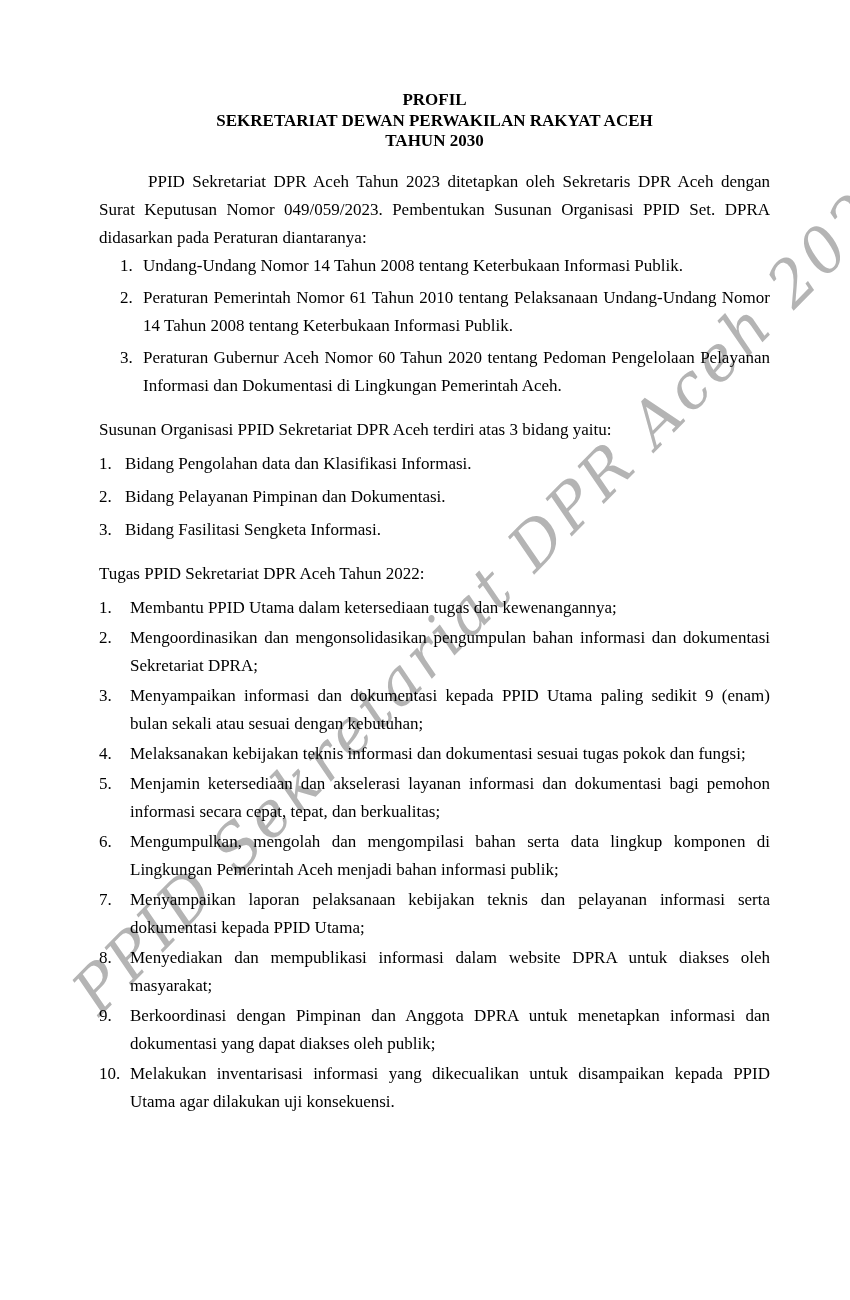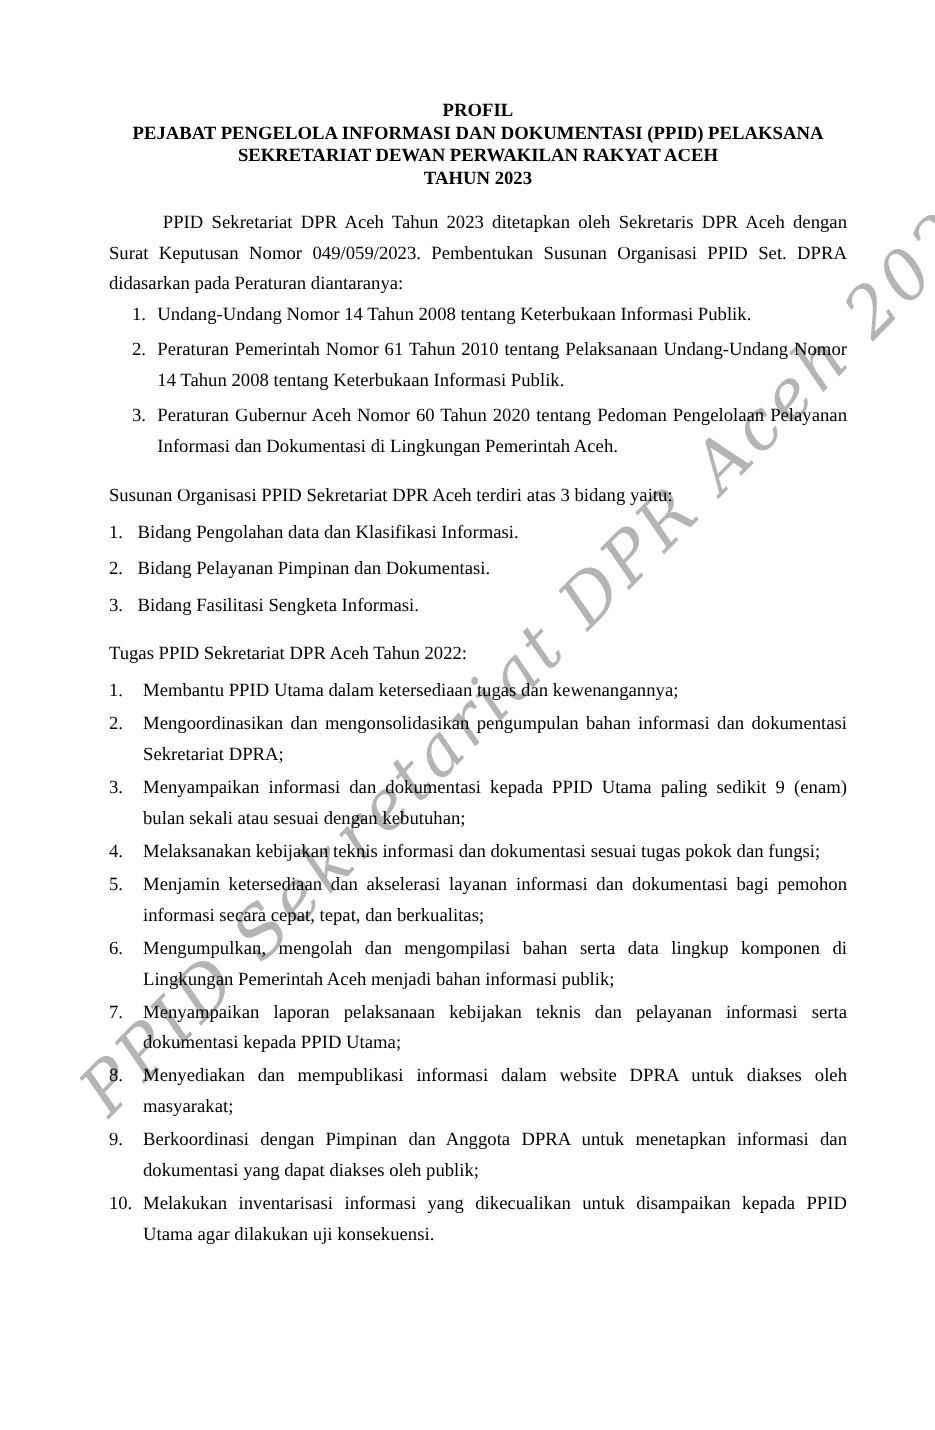--- a/index.html
+++ b/index.html
@@ -89,25 +89,24 @@
 <div class="page">
 
   <div class="watermark">PPID Sekretariat DPR Aceh 2023</div>
 
   <div class="content">
 
     <header class="doc-title">
 
         <div>PROFIL</div>
 
-        <div>PEJABAT PENGELOLA INFORMASI DAN DOKUMENTASI (PPID) PELAKSANA</div>
 
         <div>SEKRETARIAT DEWAN PERWAKILAN RAKYAT ACEH</div>
 
-        <div>TAHUN 2023</div>
+        <div>TAHUN 2030</div>
       </header>
 
     <p class="intro">PPID Sekretariat DPR Aceh Tahun 2023 ditetapkan oleh Sekretaris DPR Aceh dengan Surat Keputusan Nomor 049/059/2023. Pembentukan Susunan Organisasi PPID Set. DPRA didasarkan pada Peraturan diantaranya:</p>
 
     <ol class="doc-list regs">
 
         <li>
           <span class="num">1.</span>
           <span class="txt">Undang-Undang Nomor 14 Tahun 2008 tentang Keterbukaan Informasi Publik.</span>
         </li>

